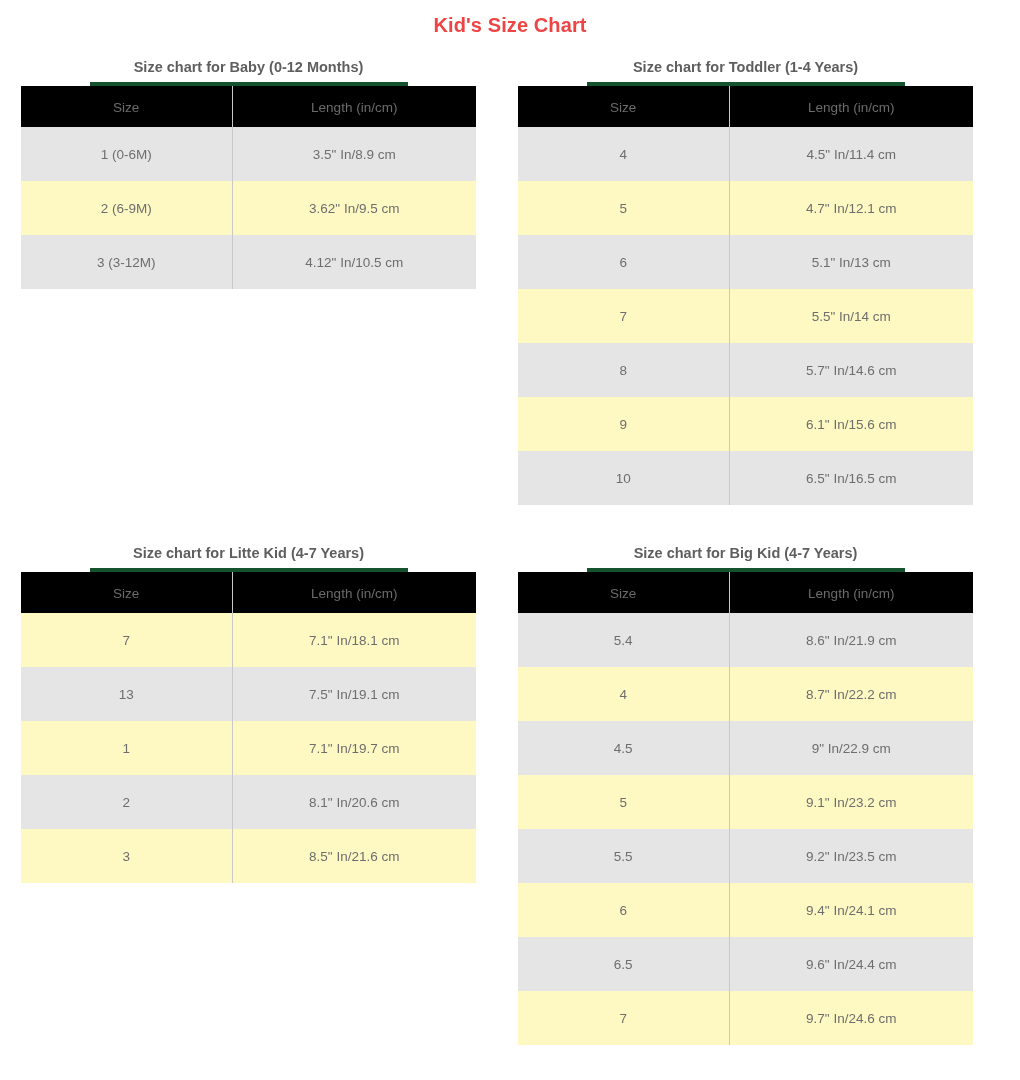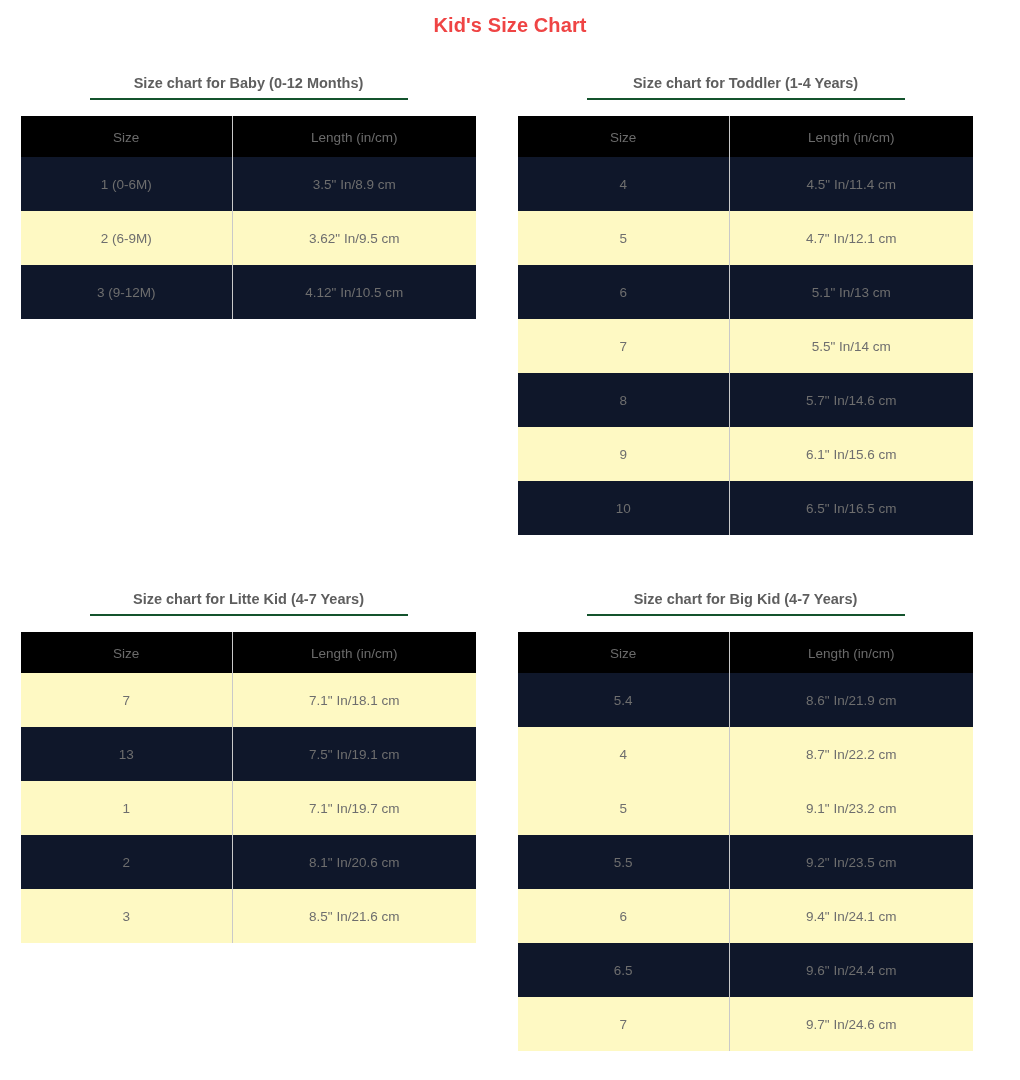--- a/index.html
+++ b/index.html
@@ -34,23 +34,23 @@
   }
   .cell.row2 {
     margin-top: 40px;
   }
   .table-title {
     text-align: center;
     font-size: 14.5px;
     font-weight: bold;
     color: #5e5e5e;
     padding-bottom: 7px;
-    border-bottom: 2px solid #14532d;
+    border-bottom: 4px solid #14532d;
     width: 318px;
-    margin: 16px auto;
+    margin: 0 auto;
   }
   .tbl {
     width: 455px;
     margin: 0 auto;
     border-collapse: collapse;
     table-layout: fixed;
   }
   .tbl col.c1 { width: 211px; }
   .tbl col.c2 { width: 244px; }
   .tbl th {
@@ -65,21 +65,21 @@
     font-size: 13.5px;
     color: #6e6e6e;
     text-align: center;
     height: 52px;
     vertical-align: middle;
   }
   .tbl td.c-size, .tbl th.h-size {
     border-right: 1px solid #c9c9c9;
   }
   .tbl tbody tr.shade td {
-    background: #0f172a;
+    background: #e5e5e5;
   }
   .tbl tbody tr.plain td {
     background: #fef9c3;
   }
 </style>
 </head>
 <body>
 
 <div class="page-title">Kid's Size Chart</div>
 
@@ -101,21 +101,21 @@
       <tbody>
         <tr class="shade">
           <td class="c-size">1 (0-6M)</td>
           <td>3.5" In/8.9 cm</td>
         </tr>
         <tr class="plain">
           <td class="c-size">2 (6-9M)</td>
           <td>3.62" In/9.5 cm</td>
         </tr>
         <tr class="shade">
-          <td class="c-size">3 (9-12M)</td>
+          <td class="c-size">3 (3-12M)</td>
           <td>4.12" In/10.5 cm</td>
         </tr>
       </tbody>
     </table>
   </div>
 
   <div class="cell">
     <div class="table-title">Size chart for Toddler (1-4 Years)</div>
     <table class="tbl">
       <colgroup>
@@ -214,20 +214,24 @@
       </thead>
       <tbody>
         <tr class="shade">
           <td class="c-size">5.4</td>
           <td>8.6" In/21.9 cm</td>
         </tr>
         <tr class="plain">
           <td class="c-size">4</td>
           <td>8.7" In/22.2 cm</td>
         </tr>
+        <tr class="shade">
+          <td class="c-size">4.5</td>
+          <td>9" In/22.9 cm</td>
+        </tr>
         <tr class="plain">
           <td class="c-size">5</td>
           <td>9.1" In/23.2 cm</td>
         </tr>
         <tr class="shade">
           <td class="c-size">5.5</td>
           <td>9.2" In/23.5 cm</td>
         </tr>
         <tr class="plain">
           <td class="c-size">6</td>

